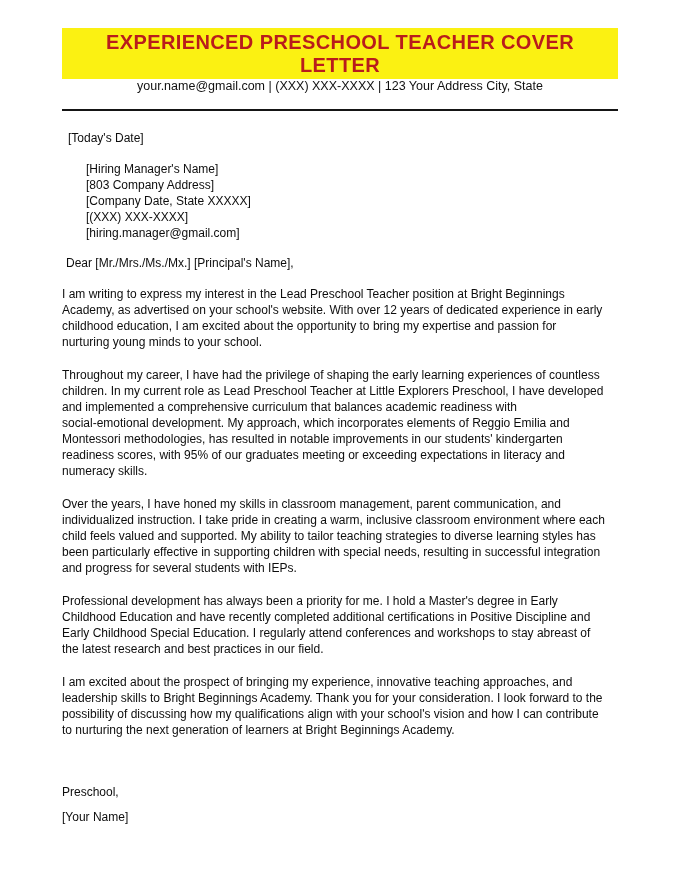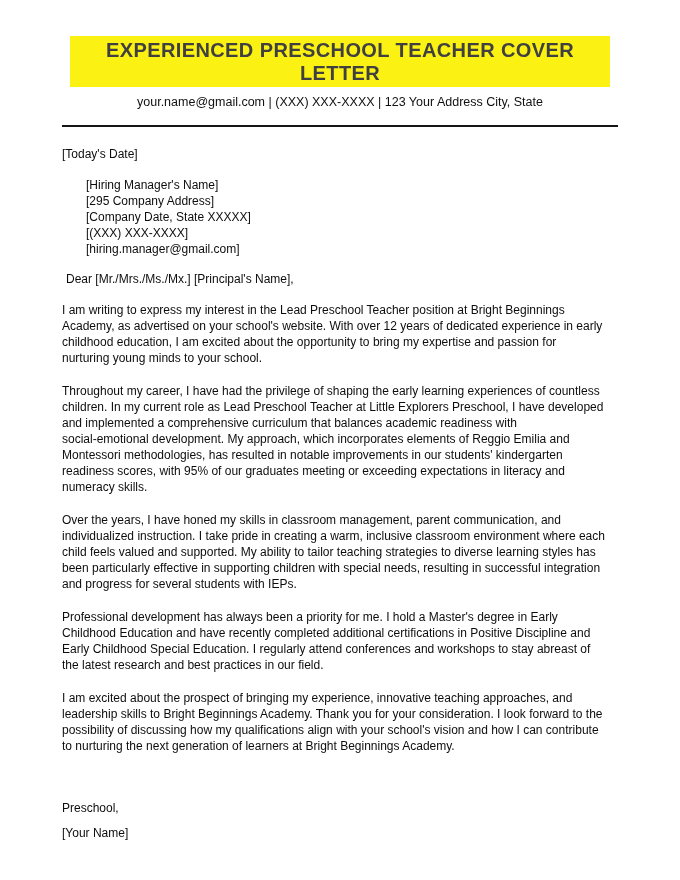--- a/index.html
+++ b/index.html
@@ -15,27 +15,27 @@
     overflow: hidden;
   }
   .page {
     box-sizing: border-box;
     width: 680px;
     height: 880px;
     padding: 28px 62px 0 62px;
     background: #ffffff;
   }
   .title {
-    margin: 8px;
+    margin: 0;
     text-align: center;
     font-size: 20px;
     font-weight: bold;
     line-height: 23px;
     letter-spacing: 0.4px;
-    color: #404040;
+    color: #b91c1c;
   }
   .highlight {
     background: #fbf112;
     display: inline-block;
     padding: 3px 7px 2px 7px;
   }
   .contact {
     text-align: center;
     font-size: 12.5px;
     line-height: 14px;
@@ -46,21 +46,21 @@
     border-top: 2px solid #151515;
     margin: 16px 0 0 0;
     width: 556px;
   }
   .letter {
     font-size: 12px;
     line-height: 16px;
     width: 600px;
   }
   .date {
-    margin: 19px 0 15px 0;
+    margin: 19px 0 15px 6px;
   }
   .recipient {
     margin: 0 0 14px 0;
     padding-left: 24px;
   }
   .salutation {
     margin: 0 0 15px 4px;
   }
   .para {
     white-space: pre-line;
@@ -82,21 +82,21 @@
     <h1 class="title"><span class="highlight">EXPERIENCED PRESCHOOL TEACHER COVER LETTER</span></h1>
     <div class="contact">your.name@gmail.com | (XXX) XXX-XXXX | 123 Your Address City, State</div>
     <hr class="divider">
   </header>
 
   <main class="letter">
     <p class="date">[Today's Date]</p>
 
     <div class="recipient">
         <div class="recipient-line">[Hiring Manager's Name]</div>
-        <div class="recipient-line">[295 Company Address]</div>
+        <div class="recipient-line">[803 Company Address]</div>
         <div class="recipient-line">[Company Date, State XXXXX]</div>
         <div class="recipient-line">[(XXX) XXX-XXXX]</div>
         <div class="recipient-line">[hiring.manager@gmail.com]</div>
       </div>
 
     <p class="salutation">Dear [Mr./Mrs./Ms./Mx.] [Principal's Name],</p>
 
     <div class="paragraphs">
         <div class="para">I am writing to express my interest in the Lead Preschool Teacher position at Bright Beginnings
 Academy, as advertised on your school's website. With over 12 years of dedicated experience in early

